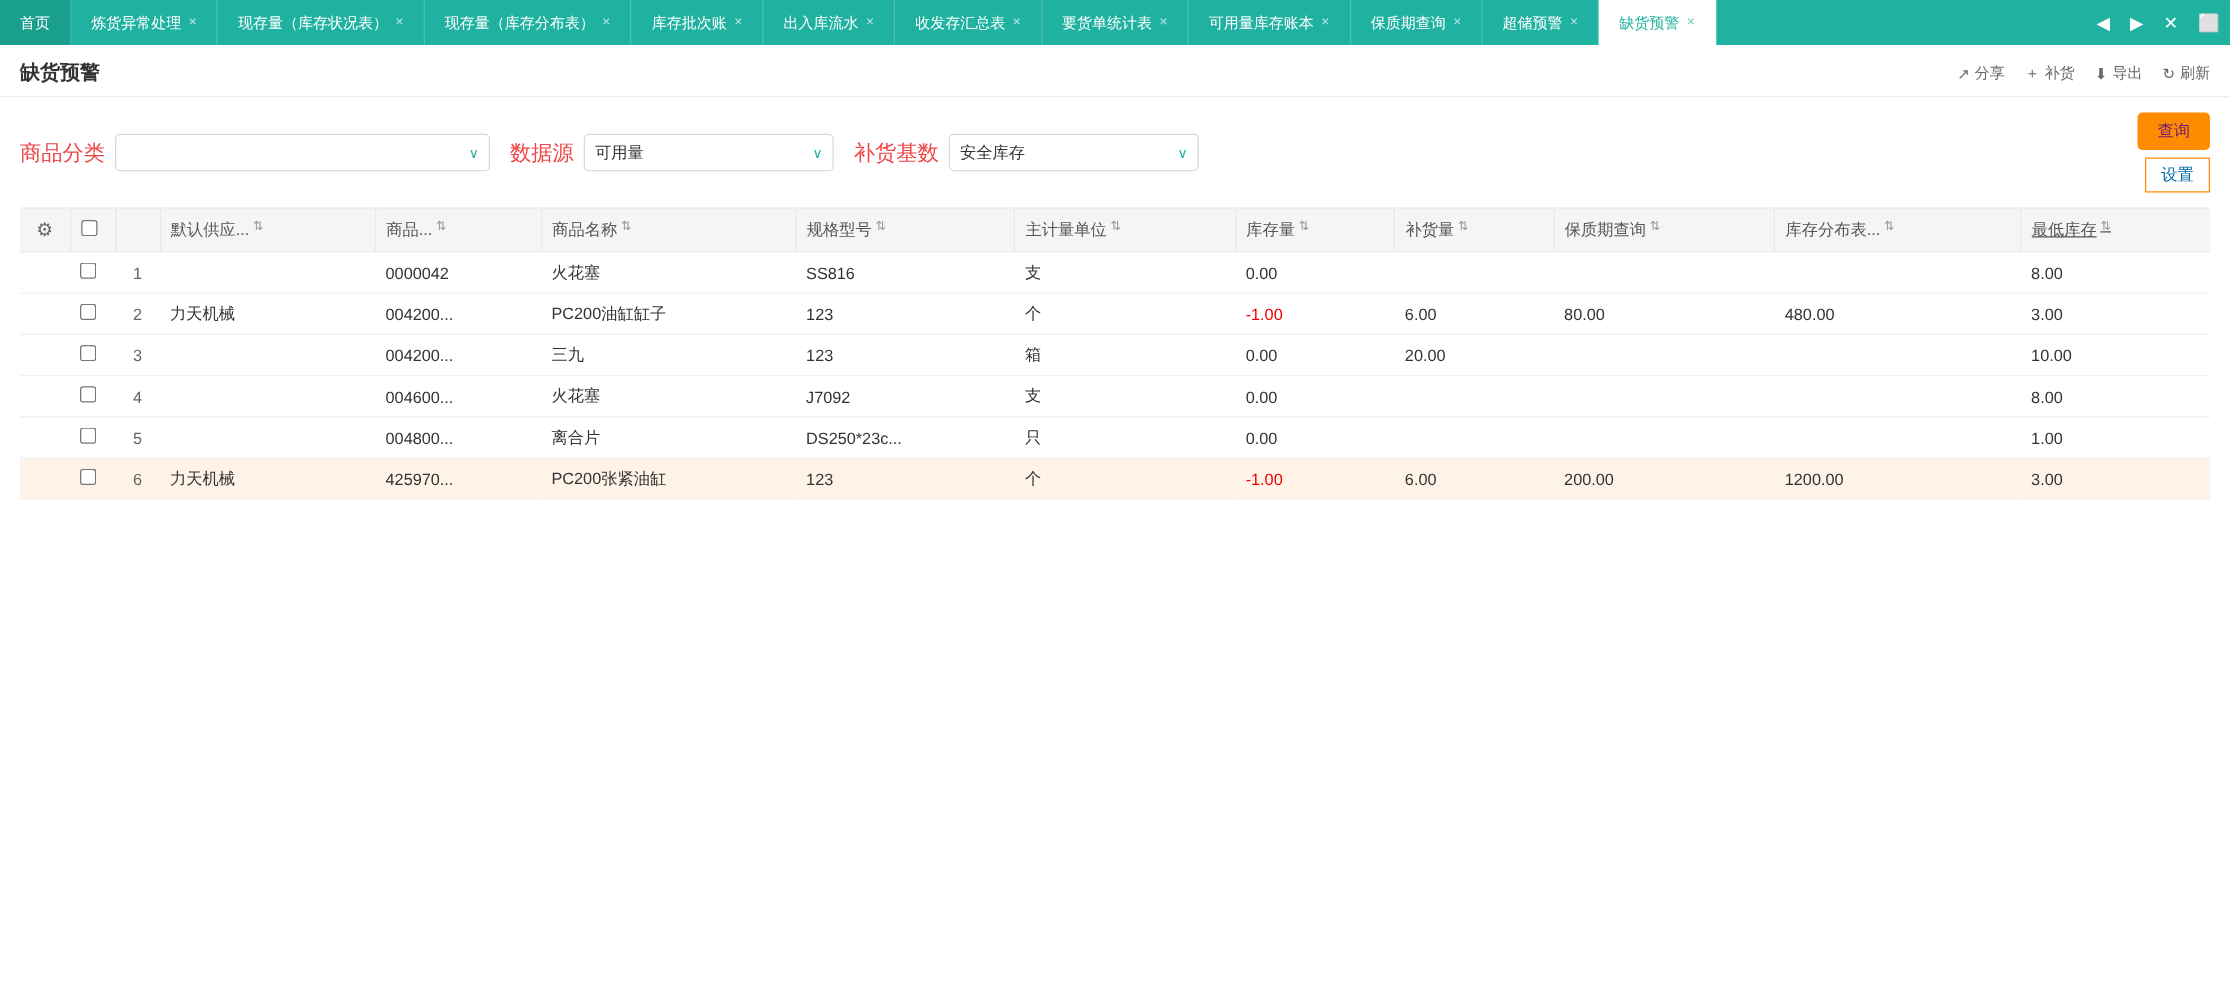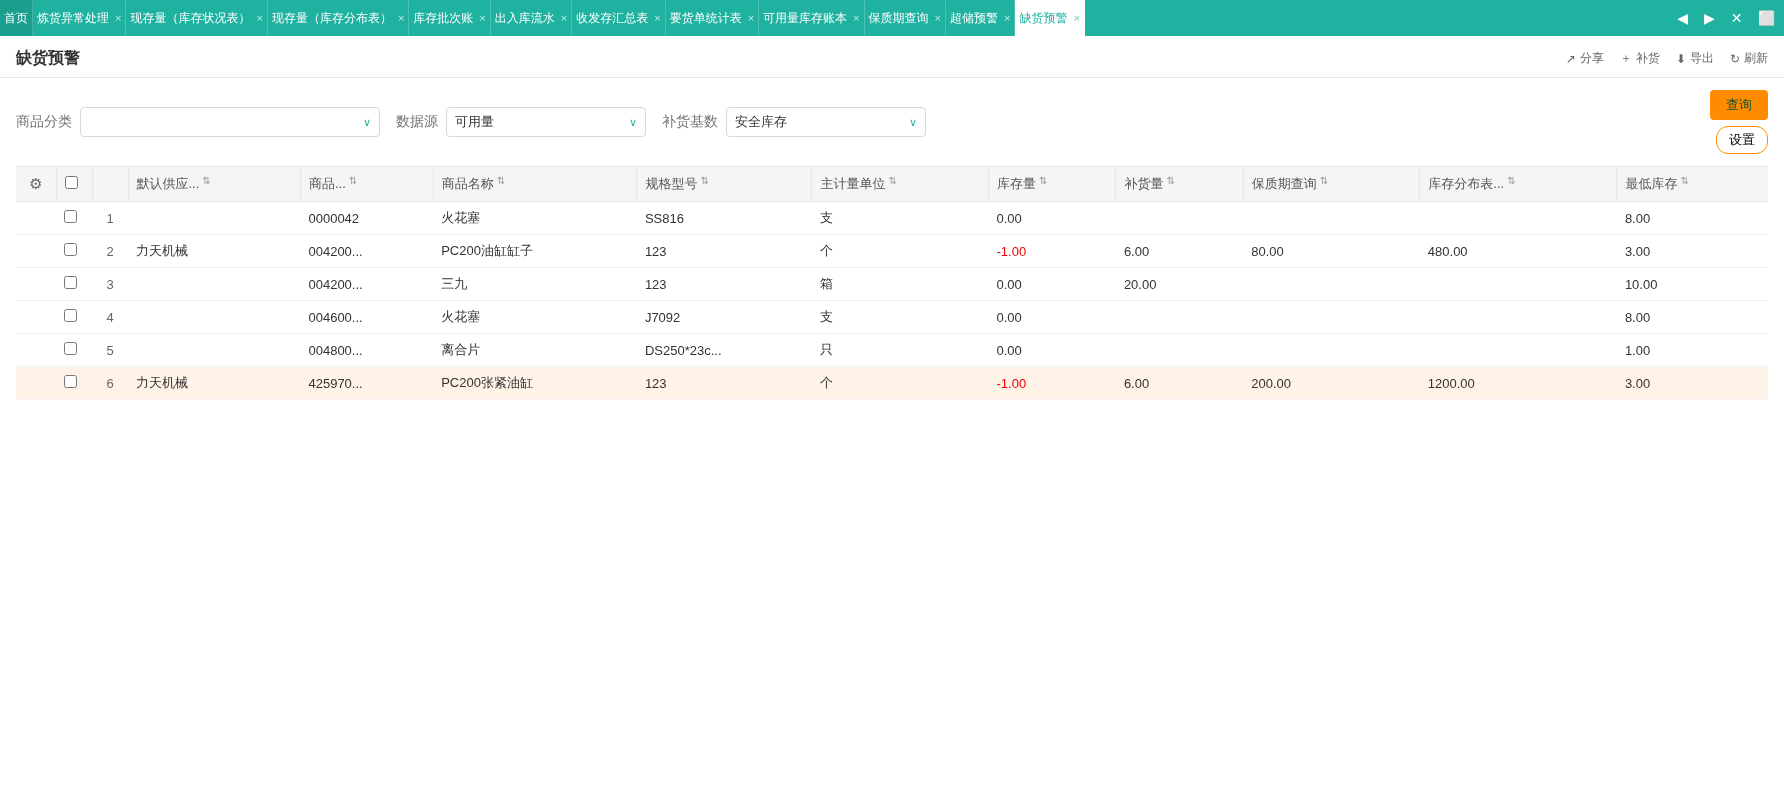--- a/index.html
+++ b/index.html
@@ -11,21 +11,21 @@
       align-items: center;
       background: #20b2a0;
       height: 36px;
       overflow: hidden;
       flex-shrink: 0;
     }
     .tab-item {
       display: flex;
       align-items: center;
       height: 36px;
-      padding: 0 4px;
+      padding: 0 16px;
       color: #fff;
       font-size: 12px;
       white-space: nowrap;
       cursor: pointer;
       border-right: 1px solid rgba(255,255,255,0.2);
       position: relative;
       flex-shrink: 0;
     }
     .tab-item.active {
       background: #fff;
@@ -97,22 +97,22 @@
       padding: 12px 16px;
       gap: 16px;
       background: #fff;
     }
     .filter-group {
       display: flex;
       align-items: center;
       gap: 8px;
     }
     .filter-label {
-      font-size: 14px;
-      color: #737373;
+      font-size: 17px;
+      color: #ef4444;
       white-space: nowrap;
       text-align: right;
     }
     .filter-select {
       display: flex;
       align-items: center;
       border: 1px solid #d9d9d9;
       border-radius: 4px;
       padding: 4px 8px;
       min-width: 180px;
@@ -126,33 +126,33 @@
     .filter-select-wide {
       min-width: 300px;
     }
     .filter-select-medium {
       min-width: 200px;
     }
     .chevron-icon { color: #20b2a0; font-size: 11px; }
 
     .btn-query {
       background: #ff8c00;
-      color: #14532d;
+      color: #701a75;
       border: none;
       border-radius: 4px;
       padding: 6px 16px;
       font-size: 13px;
       cursor: pointer;
       height: 30px;
     }
     .btn-settings {
       background: #fff;
-      color: #000000;
+      color: #0369a1;
       border: 1px solid #ff8c00;
-      border-radius: 12px;
+      border-radius: 0;
       padding: 4px 12px;
       font-size: 13px;
       cursor: pointer;
       height: 28px;
     }
 
     .filter-right {
       margin-left: auto;
       display: flex;
       flex-direction: column;
@@ -176,21 +176,21 @@
     }
     thead th {
       padding: 8px 8px;
       text-align: left;
       font-weight: normal;
       color: #555;
       white-space: nowrap;
       border-right: 1px solid #e8e8e8;
       position: relative;
     }
-    thead th:last-child { border-right: none; }
+    thead th:last-child { border-right: none; text-decoration: underline; }
     .th-sort {
       display: flex;
       align-items: flex-start;
       gap: 3px;
       cursor: pointer;
     }
     .sort-icon { font-size: 10px; color: #999; }
 
     tbody tr {
       border-bottom: 1px solid #f0f0f0;

